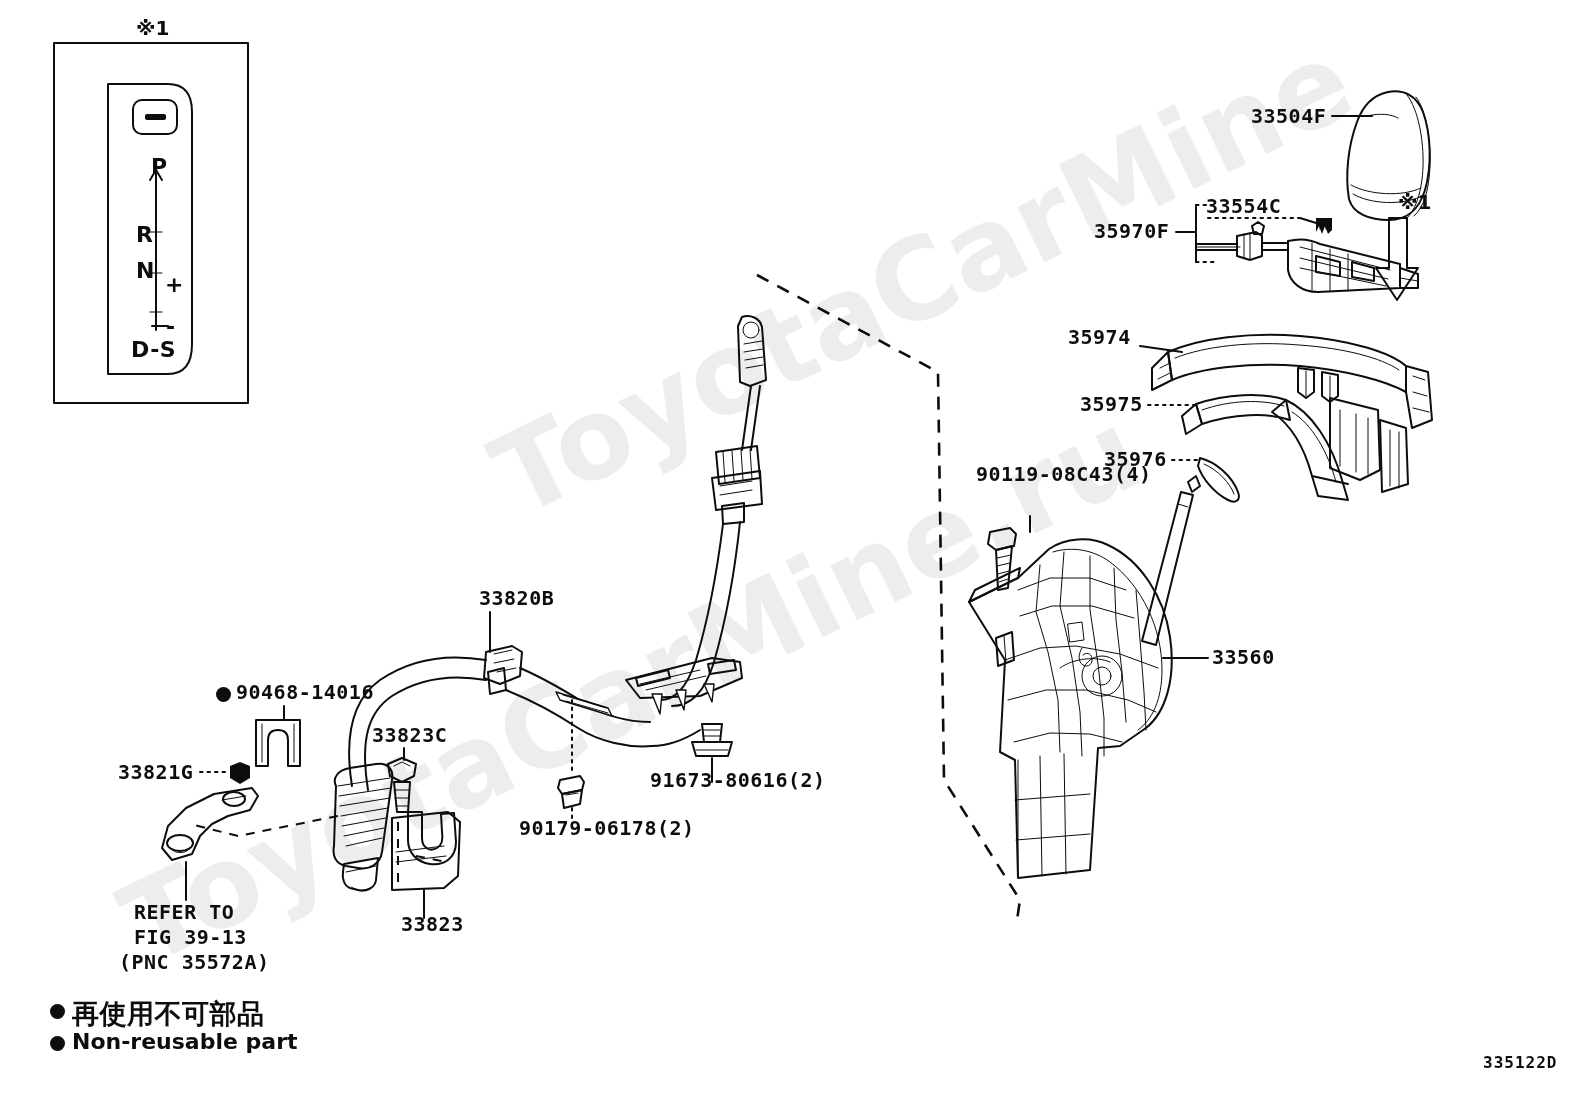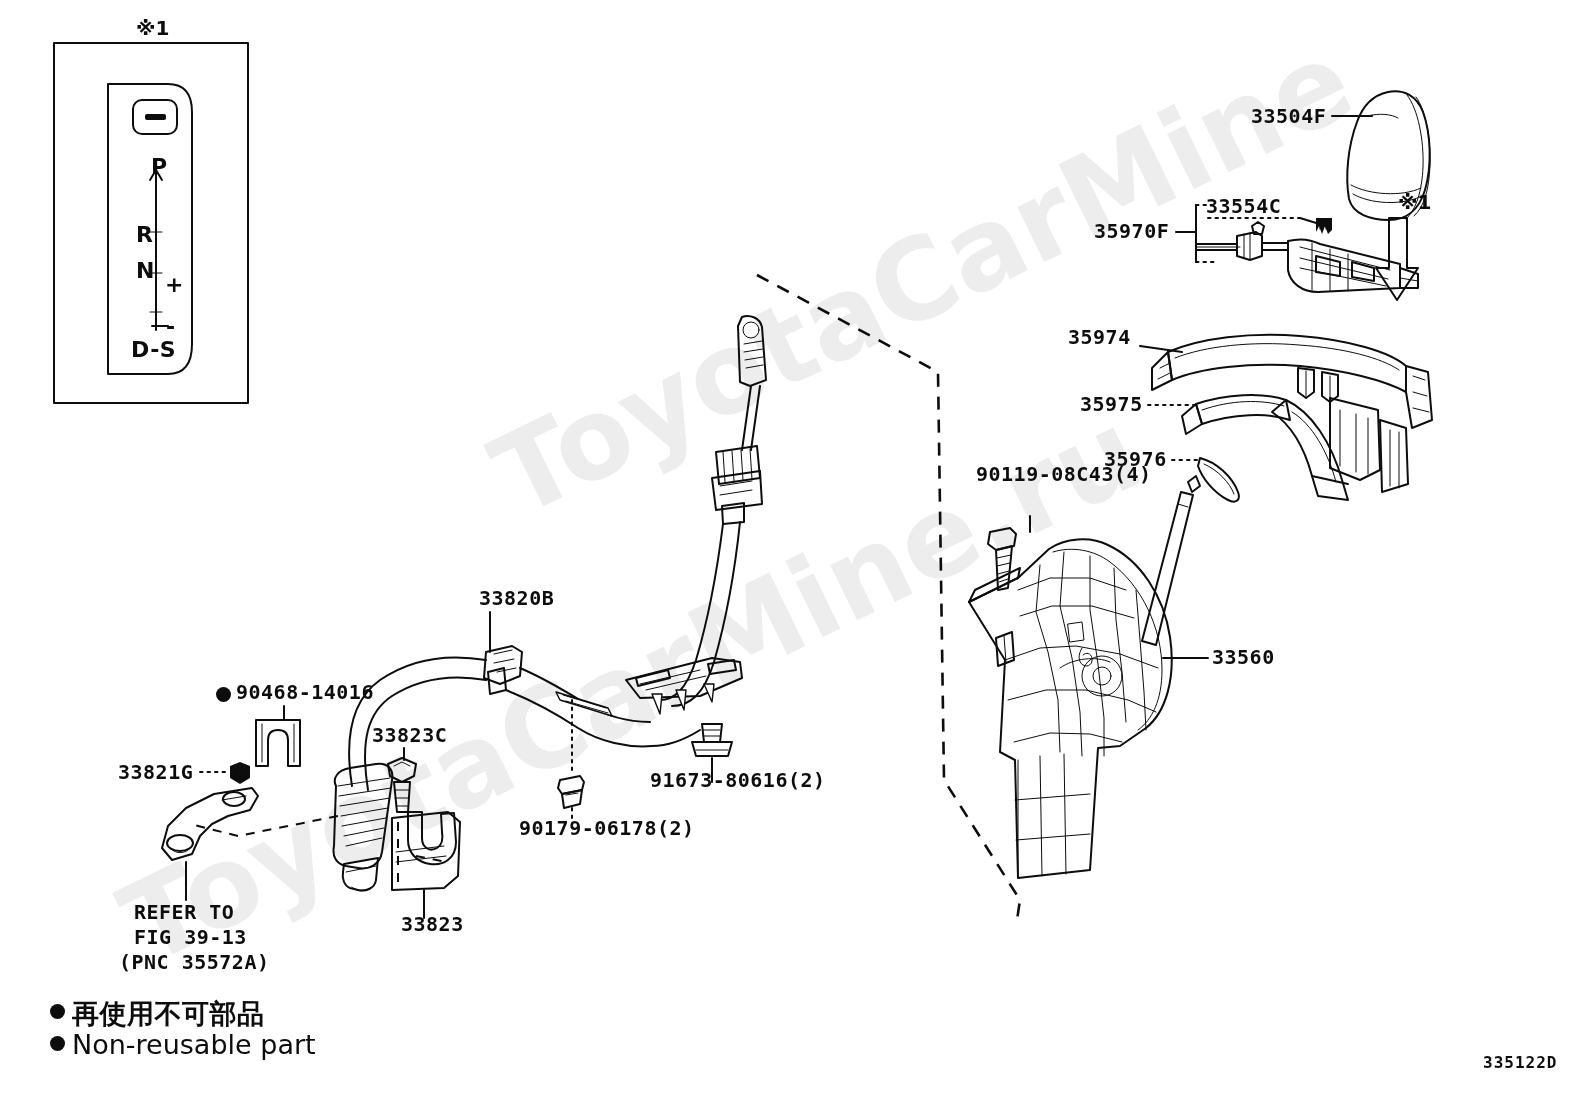--- a/index.html
+++ b/index.html
@@ -14,21 +14,21 @@
   svg.layer{position:absolute;left:0;top:0;width:1592px;height:1099px;overflow:visible;}
   #art{z-index:3;}
   #wm{z-index:1;}
   .lbl{
     position:absolute;z-index:5;
     font-family:"DejaVu Sans Mono","Liberation Mono",monospace;
     font-size:20px;font-weight:700;letter-spacing:0.5px;
     color:#0d0d0d;white-space:pre;line-height:1.22;
   }
   .lbl.cjk{font-family:"DejaVu Sans","Liberation Sans",sans-serif;font-weight:600;font-size:27px;}
-  .lbl.latin{font-family:"DejaVu Sans","Liberation Sans",sans-serif;font-weight:400;font-size:27px;letter-spacing:0;}
+  .lbl.latin{font-family:"DejaVu Sans","Liberation Sans",sans-serif;font-weight:700;font-size:22px;letter-spacing:0;}
   .lbl.figid{font-size:16px;font-weight:600;letter-spacing:1px;}
   .lbl.gear{font-family:"DejaVu Sans","Liberation Sans",sans-serif;font-weight:700;font-size:22px;}
   .lbl.star{font-family:"DejaVu Sans","Liberation Sans",sans-serif;font-weight:700;font-size:20px;letter-spacing:0;}
   .bullet{
     position:absolute;z-index:5;width:15px;height:15px;border-radius:50%;
     background:#0d0d0d;
   }
   svg .s  {fill:none;stroke:#0d0d0d;stroke-width:2;stroke-linejoin:round;stroke-linecap:round;}
   svg .sh {fill:none;stroke:#0d0d0d;stroke-width:1;stroke-linejoin:round;stroke-linecap:round;}
   svg .fwt{fill:#ffffff;stroke:#0d0d0d;stroke-width:1.4;stroke-linejoin:round;stroke-linecap:round;}

